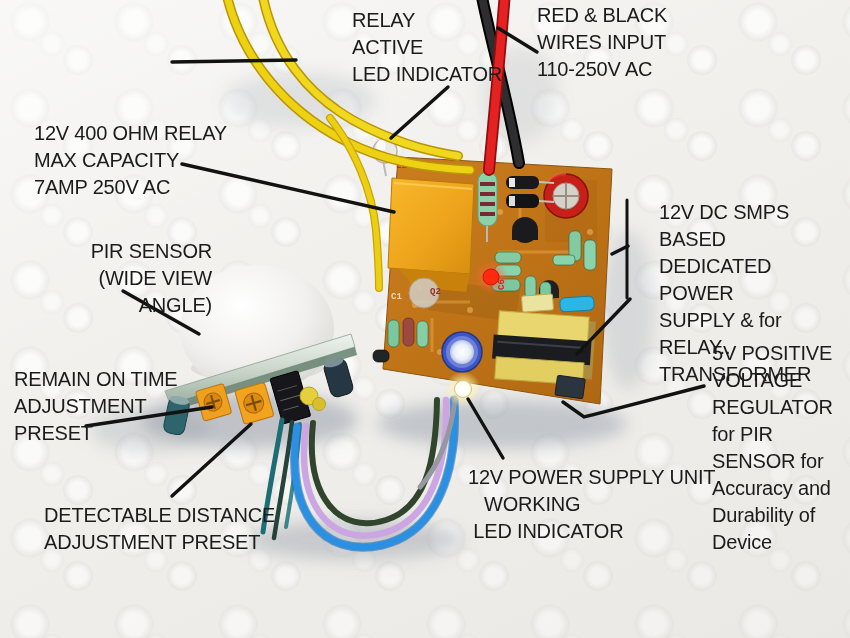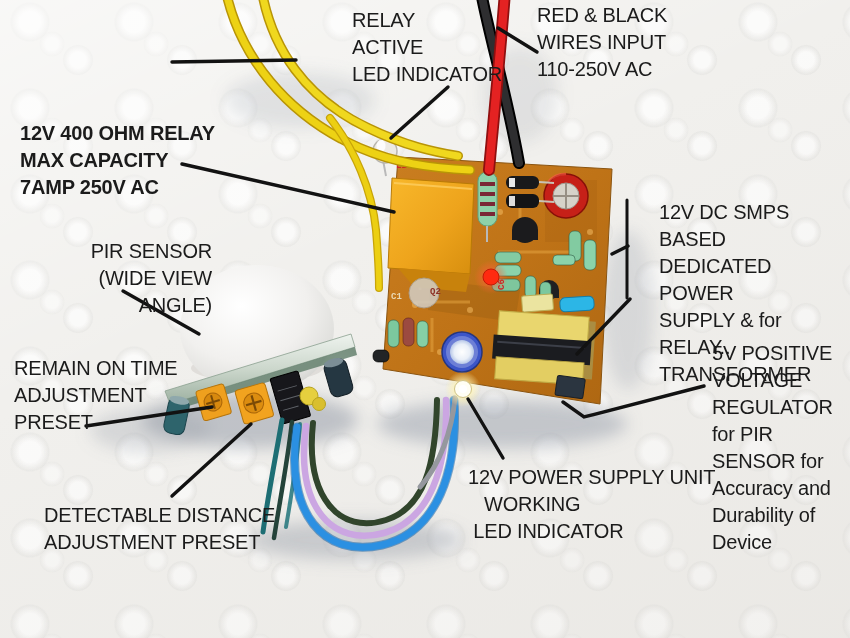--- a/index.html
+++ b/index.html
@@ -283,26 +283,26 @@
     <line x1="468" y1="399" x2="503" y2="458"></line>
   </g>
 </svg>
 
 <div class="label" style="left:352px;top:7px;">RELAY
 ACTIVE
 LED INDICATOR</div>
 <div class="label" style="left:537px;top:2px;">RED &amp; BLACK
 WIRES INPUT
 110-250V AC</div>
-<div class="label" style="left:20px;top:120px;font-weight:bold;">12V 400 OHM RELAY
+<div class="label" style="left:34px;top:120px;">12V 400 OHM RELAY
 MAX CAPACITY
 7AMP 250V AC</div>
 <div class="label center" style="left:22px;top:238px;width:190px;">PIR SENSOR
 (WIDE VIEW ANGLE)</div>
-<div class="label" style="left:14px;top:355px;">REMAIN ON TIME
+<div class="label" style="left:14px;top:366px;">REMAIN ON TIME
 ADJUSTMENT
 PRESET</div>
 <div class="label" style="left:37px;top:502px;margin-left:7px;">DETECTABLE DISTANCE
 ADJUSTMENT PRESET</div>
 <div class="label" style="left:659px;top:199px;">12V DC SMPS BASED
 DEDICATED POWER
 SUPPLY &amp; for RELAY..
 TRANSFORMER</div>
 <div class="label" style="left:712px;top:340px;">5V POSITIVE
 VOLTAGE

